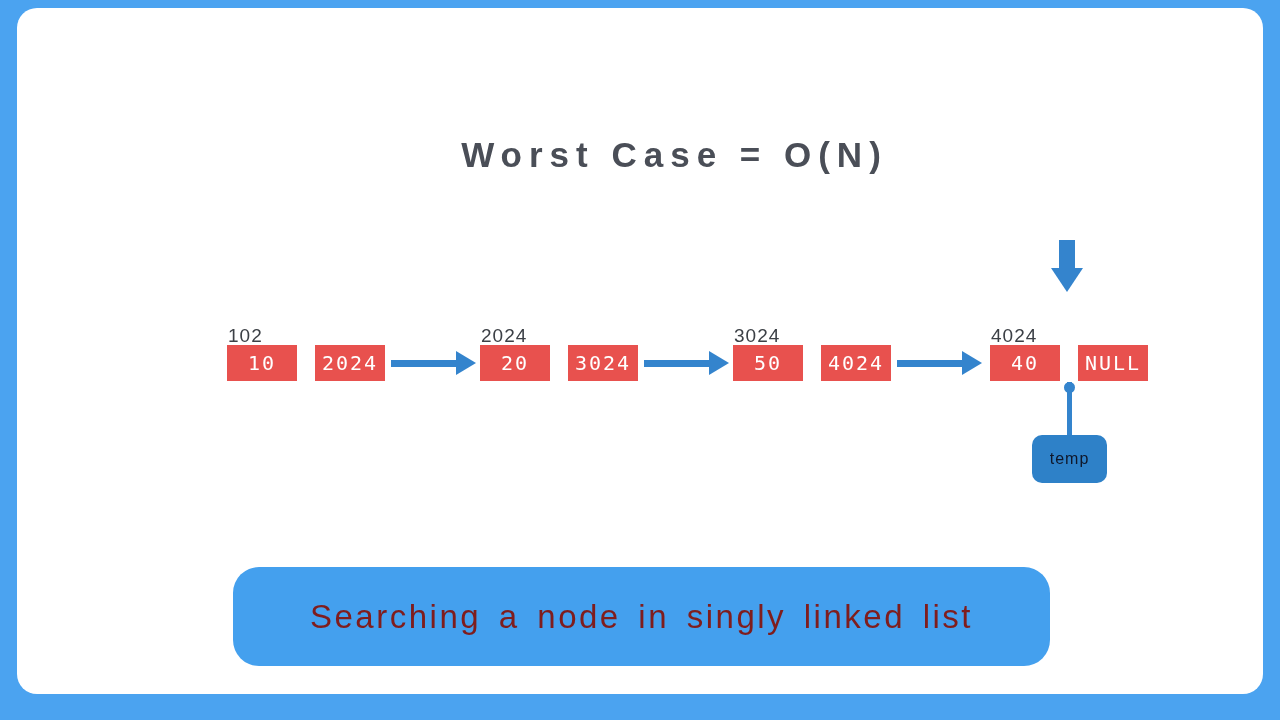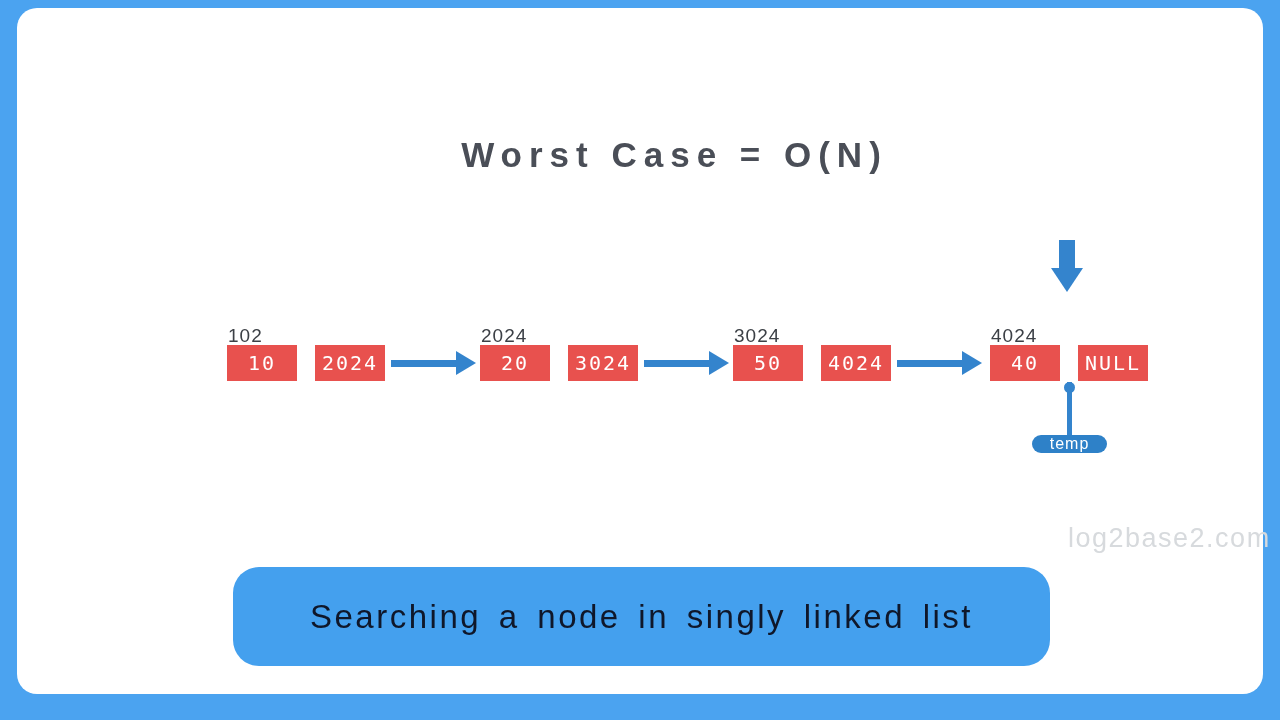--- a/index.html
+++ b/index.html
@@ -90,24 +90,24 @@
   .temp-dot {
     position: absolute;
     left: 1047px; top: 374px;
     width: 11px; height: 11px;
     border-radius: 50%;
     background: #3484cd;
   }
   .temp-badge {
     position: absolute;
     left: 1015px; top: 427px;
-    width: 75px; height: 18px;
+    width: 75px; height: 48px;
     background: #2e81c8;
     border-radius: 10px;
-    color: #ffffff;
+    color: #0f172a;
     font-size: 16px;
     letter-spacing: 1px;
     display: flex;
     align-items: center;
     justify-content: center;
   }
   
   .watermark {
     position: absolute;
     left: 1051px; top: 515px;
@@ -121,21 +121,21 @@
     position: absolute;
     left: 216px; top: 559px;
     width: 817px; height: 99px;
     background: #44a0ee;
     border-radius: 26px;
     display: flex;
     align-items: center;
     justify-content: center;
   }
   .banner-text {
-    color: #0f172a;
+    color: #7f1d1d;
     font-size: 33px;
     letter-spacing: 2.5px;
     word-spacing: 6px;
     white-space: nowrap;
   }
 </style>
 </head>
 <body>
 
 <div class="card">
@@ -193,19 +193,18 @@
     <rect x="9" y="0" width="16" height="30" fill="#3484cd"></rect>
     <polygon points="1,28 33,28 17,52" fill="#3484cd"></polygon>
   </svg>
 
   <div class="temp-line"></div>
   <div class="temp-dot"></div>
   <div class="temp-badge">
     <span>temp</span>
   </div>
 
-  <div class="watermark">log2base2.com</div>
 
   <div class="banner">
     <span class="banner-text">Searching a node in singly linked list</span>
   </div>
 
 </div>
 
 </body></html>

